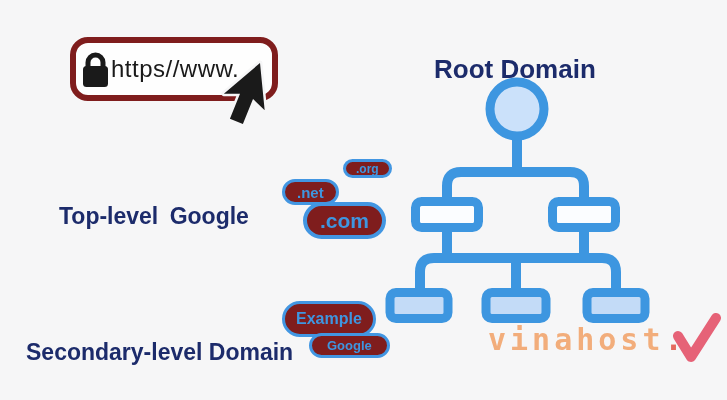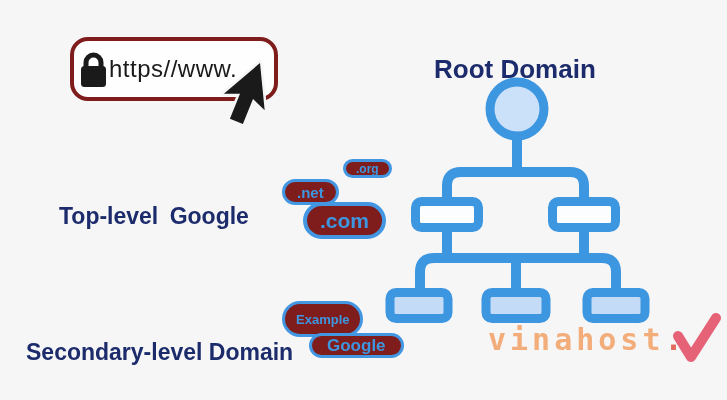--- a/index.html
+++ b/index.html
@@ -5,21 +5,21 @@
   html,body{margin:0;padding:0;}
   body{font-family:"Liberation Sans",sans-serif;}
   #canvas{
     position:relative;width:727px;height:400px;overflow:hidden;
     background:#f6f6f7;
   }
   .abs{position:absolute;}
   
   .address-bar{
     position:absolute;left:70px;top:37px;width:208px;height:64px;
-    box-sizing:border-box;border:4px solid #7f1d1d;border-radius:18px;
+    box-sizing:border-box;border:6px solid #7f1d1d;border-radius:18px;
     background:#fefefe;display:flex;align-items:center;padding-left:6px;
   }
   .address-bar .url{
     font-size:24px;color:#1a1a1a;letter-spacing:0.5px;margin-left:2px;
     font-family:"Liberation Sans",sans-serif;white-space:nowrap;
   }
   .cursor-svg{position:absolute;left:198px;top:53px;width:80px;height:80px;}
   
   .heading{
     position:absolute;font-weight:bold;color:#1c2b6b;white-space:nowrap;
@@ -32,22 +32,22 @@
   
   .pill{
     position:absolute;box-sizing:border-box;display:flex;align-items:center;
     justify-content:center;background:#7f1d1d;border:3px solid #4296e2;
     border-radius:999px;color:#3e96e0;font-weight:bold;white-space:nowrap;
     font-family:"Liberation Sans",sans-serif;
   }
   #pill-org{left:343px;top:159px;height:19px;padding:0 10px;font-size:12px;}
   #pill-net{left:282px;top:179px;height:22px;padding:10px 12px;font-size:15px;}
   #pill-com{left:303px;top:202px;height:37px;padding:0 13px;font-size:21px;border-width:4px;}
-  #pill-example{left:282px;top:301px;height:36px;padding:0 11px;font-size:13px;}
-  #pill-google{left:309px;top:333px;height:25px;padding:0 15px;font-size:17px;}
+  #pill-example{left:282px;top:301px;height:36px;padding:0 11px;font-size:16px;}
+  #pill-google{left:309px;top:333px;height:25px;padding:0 15px;font-size:13px;}
   
   .watermark{
     position:absolute;left:488px;top:322px;white-space:nowrap;
     font-family:"DejaVu Sans Mono",monospace;font-weight:bold;
     font-size:30px;letter-spacing:4px;opacity:0.88;
   }
   .watermark .wm-name{color:#f2a36a;text-align:center;}
   .watermark .wm-dot{color:#e2574a;}
   .check-svg{position:absolute;left:671px;top:311px;width:52px;height:52px;}
 </style>

